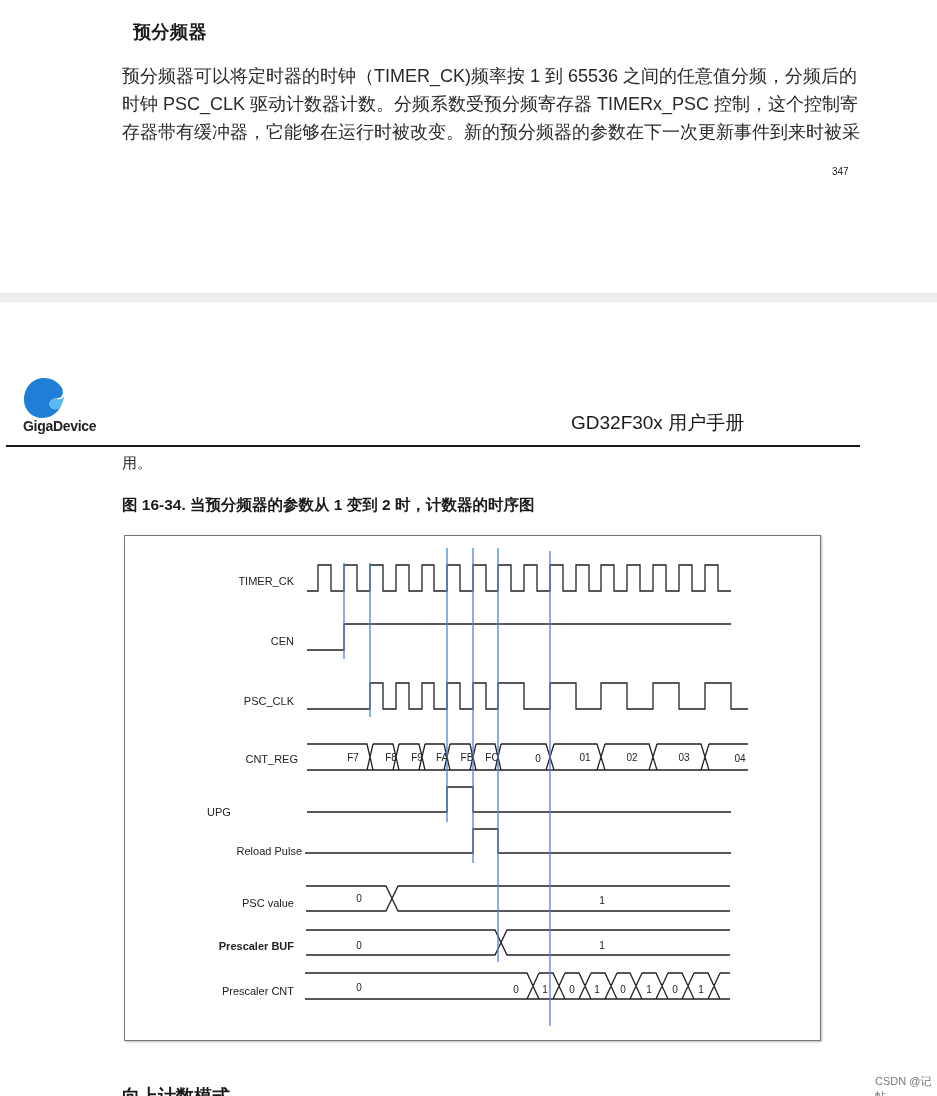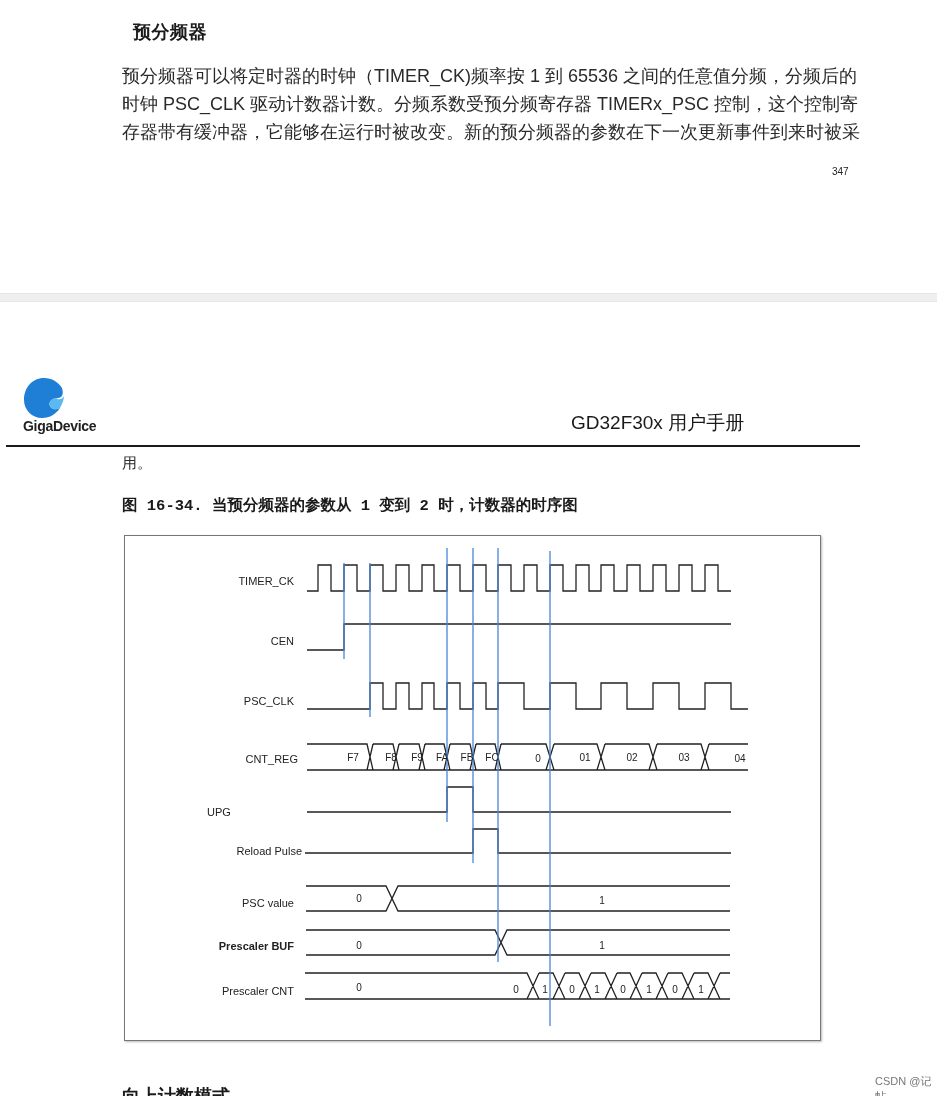--- a/index.html
+++ b/index.html
@@ -8,21 +8,21 @@
   .section-title { left:122px; top:20px; font-size:18px; font-weight:bold; letter-spacing:0.5px;margin-left:11px; }
   .para { left:122px; top:62px; width:740px; font-size:18px; line-height:28px; color:#2a2a2a; }
   .para div { white-space:nowrap; }
   .page-num { left:832px; top:166px; font-size:10px; color:#222; }
   .page-gap { left:0; top:293px; width:937px; height:7px; background:#efefef; border-top:1px solid #e6e6e6; border-bottom:1px solid #e6e6e6; }
   .logo { left:4px; top:374px; width:84px; height:64px; }
   .logo-text { left:5px; top:418px; font-size:14px; font-weight:bold; color:#222; letter-spacing:-0.3px;margin-left:18px; }
   .doc-title { left:571px; top:410px; font-size:19px; color:#1a1a1a; }
   .header-rule { left:6px; top:445px; width:854px; height:2px; background:#1a1a1a; }
   .cont-text { left:122px; top:454px; font-size:15px; color:#2a2a2a; }
-  .fig-caption { left:122px; top:495px; font-size:15.5px; font-weight:bold; color:#1a1a1a;font-family:Liberation Mono, monospace; }
+  .fig-caption { left:122px; top:495px; font-size:15.5px; font-weight:bold; color:#1a1a1a; }
   .diagram-box { left:124px; top:535px; width:695px; height:504px; border:1px solid #777; box-shadow:1px 1px 2px #bbb; }
   .sig-label { position:absolute; font-size:11px; color:#222; text-align:right; width:150px; }
   svg text { font-family:"Liberation Sans", "DejaVu Sans", sans-serif; }
   .next-title { left:122px; top:1084px; font-size:18px; font-weight:bold; }
   .watermark { left:875px; top:1074px; font-size:11px; color:#777; }
 </style>
 </head>
 <body>
 
 <div class="abs section-title">预分频器</div>

